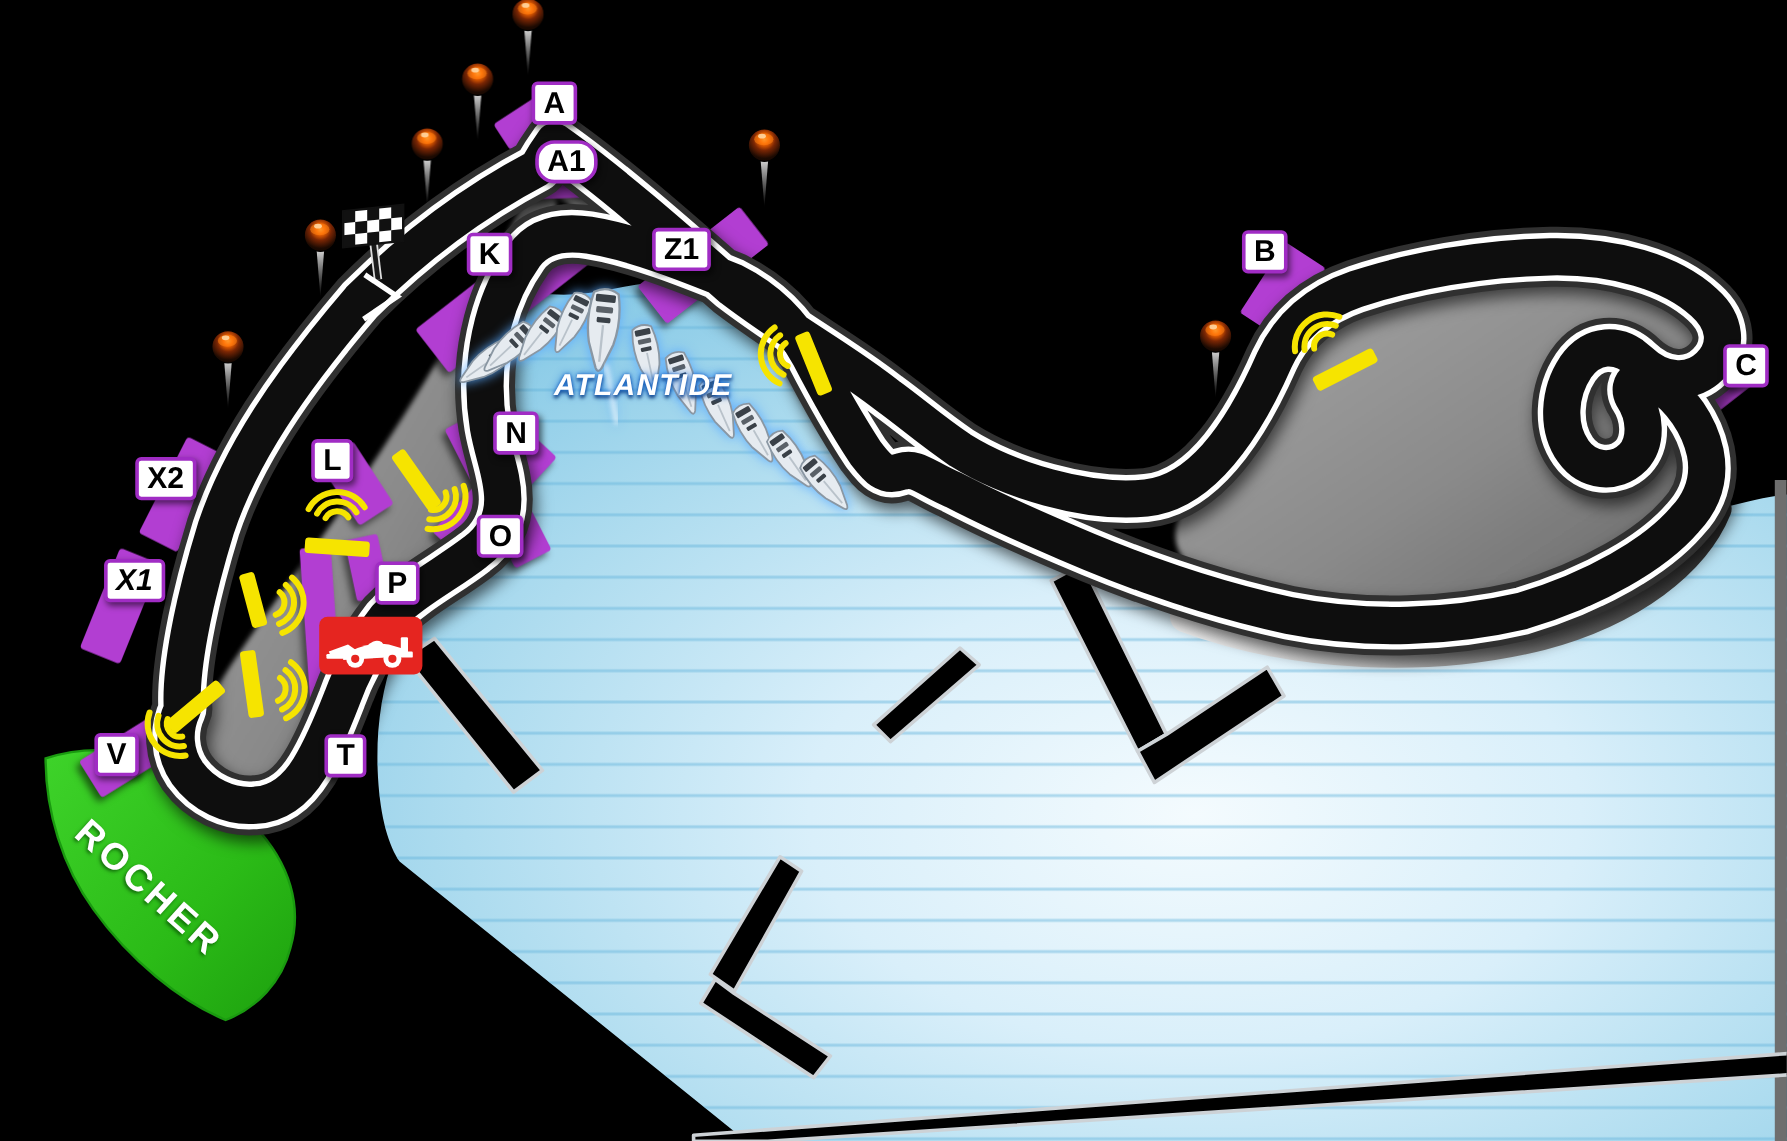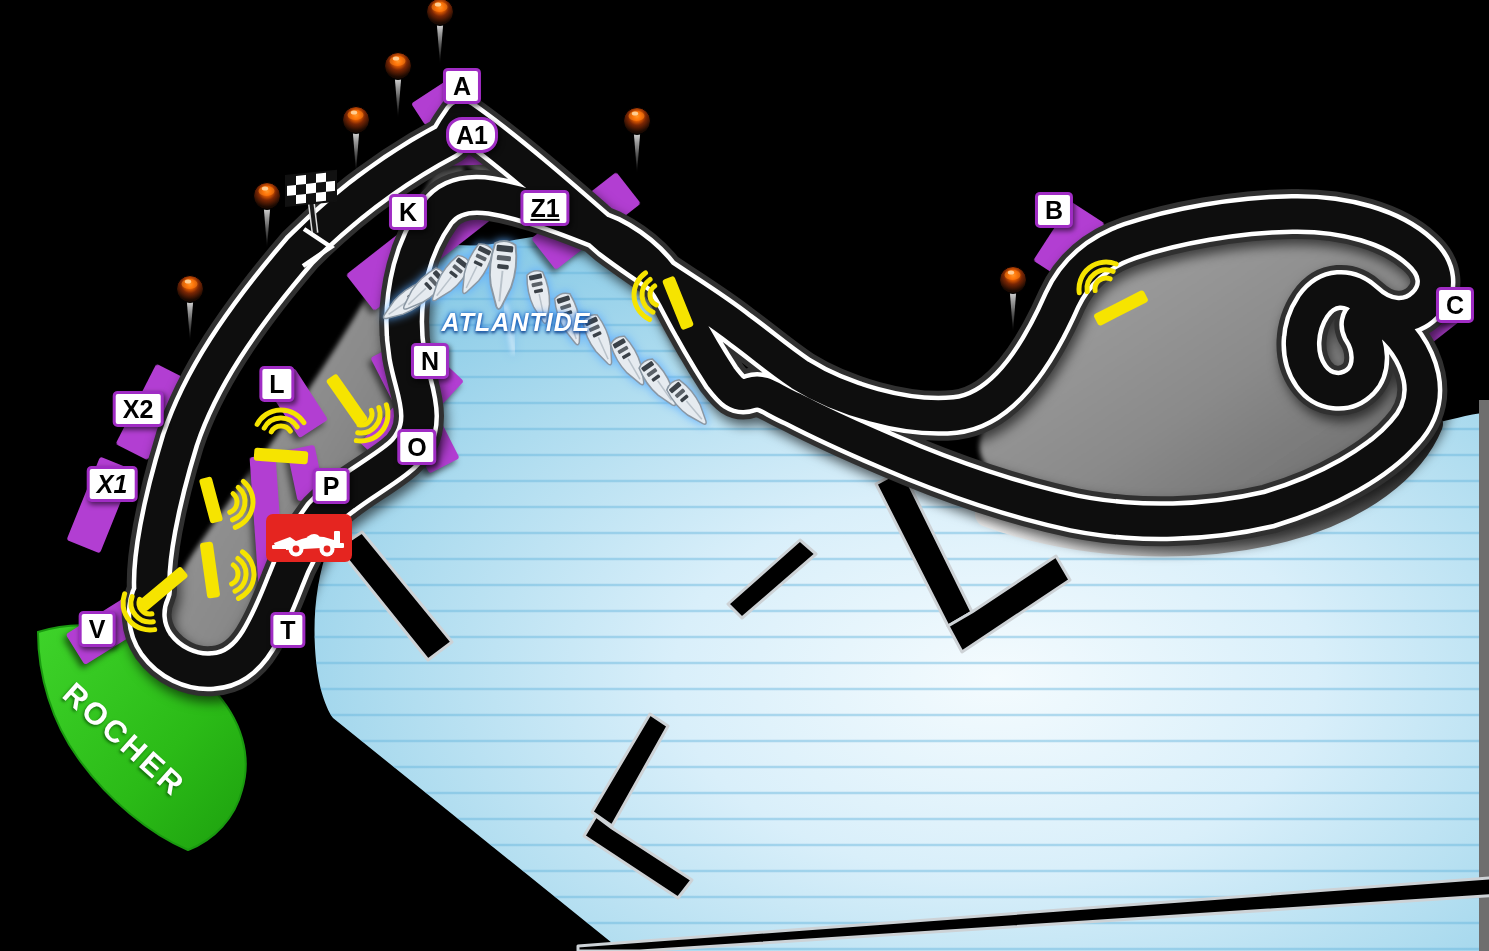--- a/index.html
+++ b/index.html
@@ -387,33 +387,33 @@
         </g>
         <g transform="translate(1013,280)">
           <polygon points="-3.5,8 3.5,8 0,52" fill="url(#tailG)"></polygon>
           <circle cx="0" cy="0" r="13.5" fill="url(#pinG)" stroke="#000" stroke-width="1"></circle>
           <ellipse cx="-0.5" cy="-5" rx="8" ry="5" fill="rgba(255,130,20,0.55)"></ellipse>
           <ellipse cx="-2" cy="-7.5" rx="3.2" ry="2" fill="rgba(255,220,170,0.85)"></ellipse>
         </g>
       </g>
 </svg>
 
-<div class="map-label" id="atlantide-label" style="left:516px;top:322px;">ATLANTIDE</div>
+<div class="map-label" id="atlantide-label" style="left:536px;top:322px;">ATLANTIDE</div>
 <div class="map-label" id="rocher-label" style="left:124px;top:740px;">ROCHER</div>
 
 <div class="layer" id="chips-layer">
       <div class="chip" style="left: 462px; top: 86px;">A</div>
       <div class="chip" style="left: 472px; top: 135px; border-radius: 16px;">A1</div>
       <div class="chip" style="left: 408px; top: 212px;">K</div>
-      <div class="chip" style="left: 545px; top: 208px; text-decoration: underline;">Z1</div>
+      <div class="chip" style="left: 568px; top: 208px;">Z1</div>
       <div class="chip" style="left: 1054px; top: 210px;">B</div>
       <div class="chip" style="left: 1455px; top: 305px;">C</div>
       <div class="chip" style="left: 430px; top: 361px;">N</div>
       <div class="chip" style="left: 417px; top: 447px;">O</div>
       <div class="chip" style="left: 277px; top: 384px;">L</div>
       <div class="chip" style="left: 331px; top: 486px;">P</div>
       <div class="chip" style="left: 288px; top: 630px;">T</div>
       <div class="chip" style="left: 97px; top: 629px;">V</div>
       <div class="chip" style="left: 112px; top: 484px; font-style: italic;">X1</div>
-      <div class="chip" style="left: 138px; top: 409px;">X2</div>
+      <div class="chip" style="left: 138px; top: 399px;">X2</div>
     </div>
 
 </div>
 
 </body></html>

